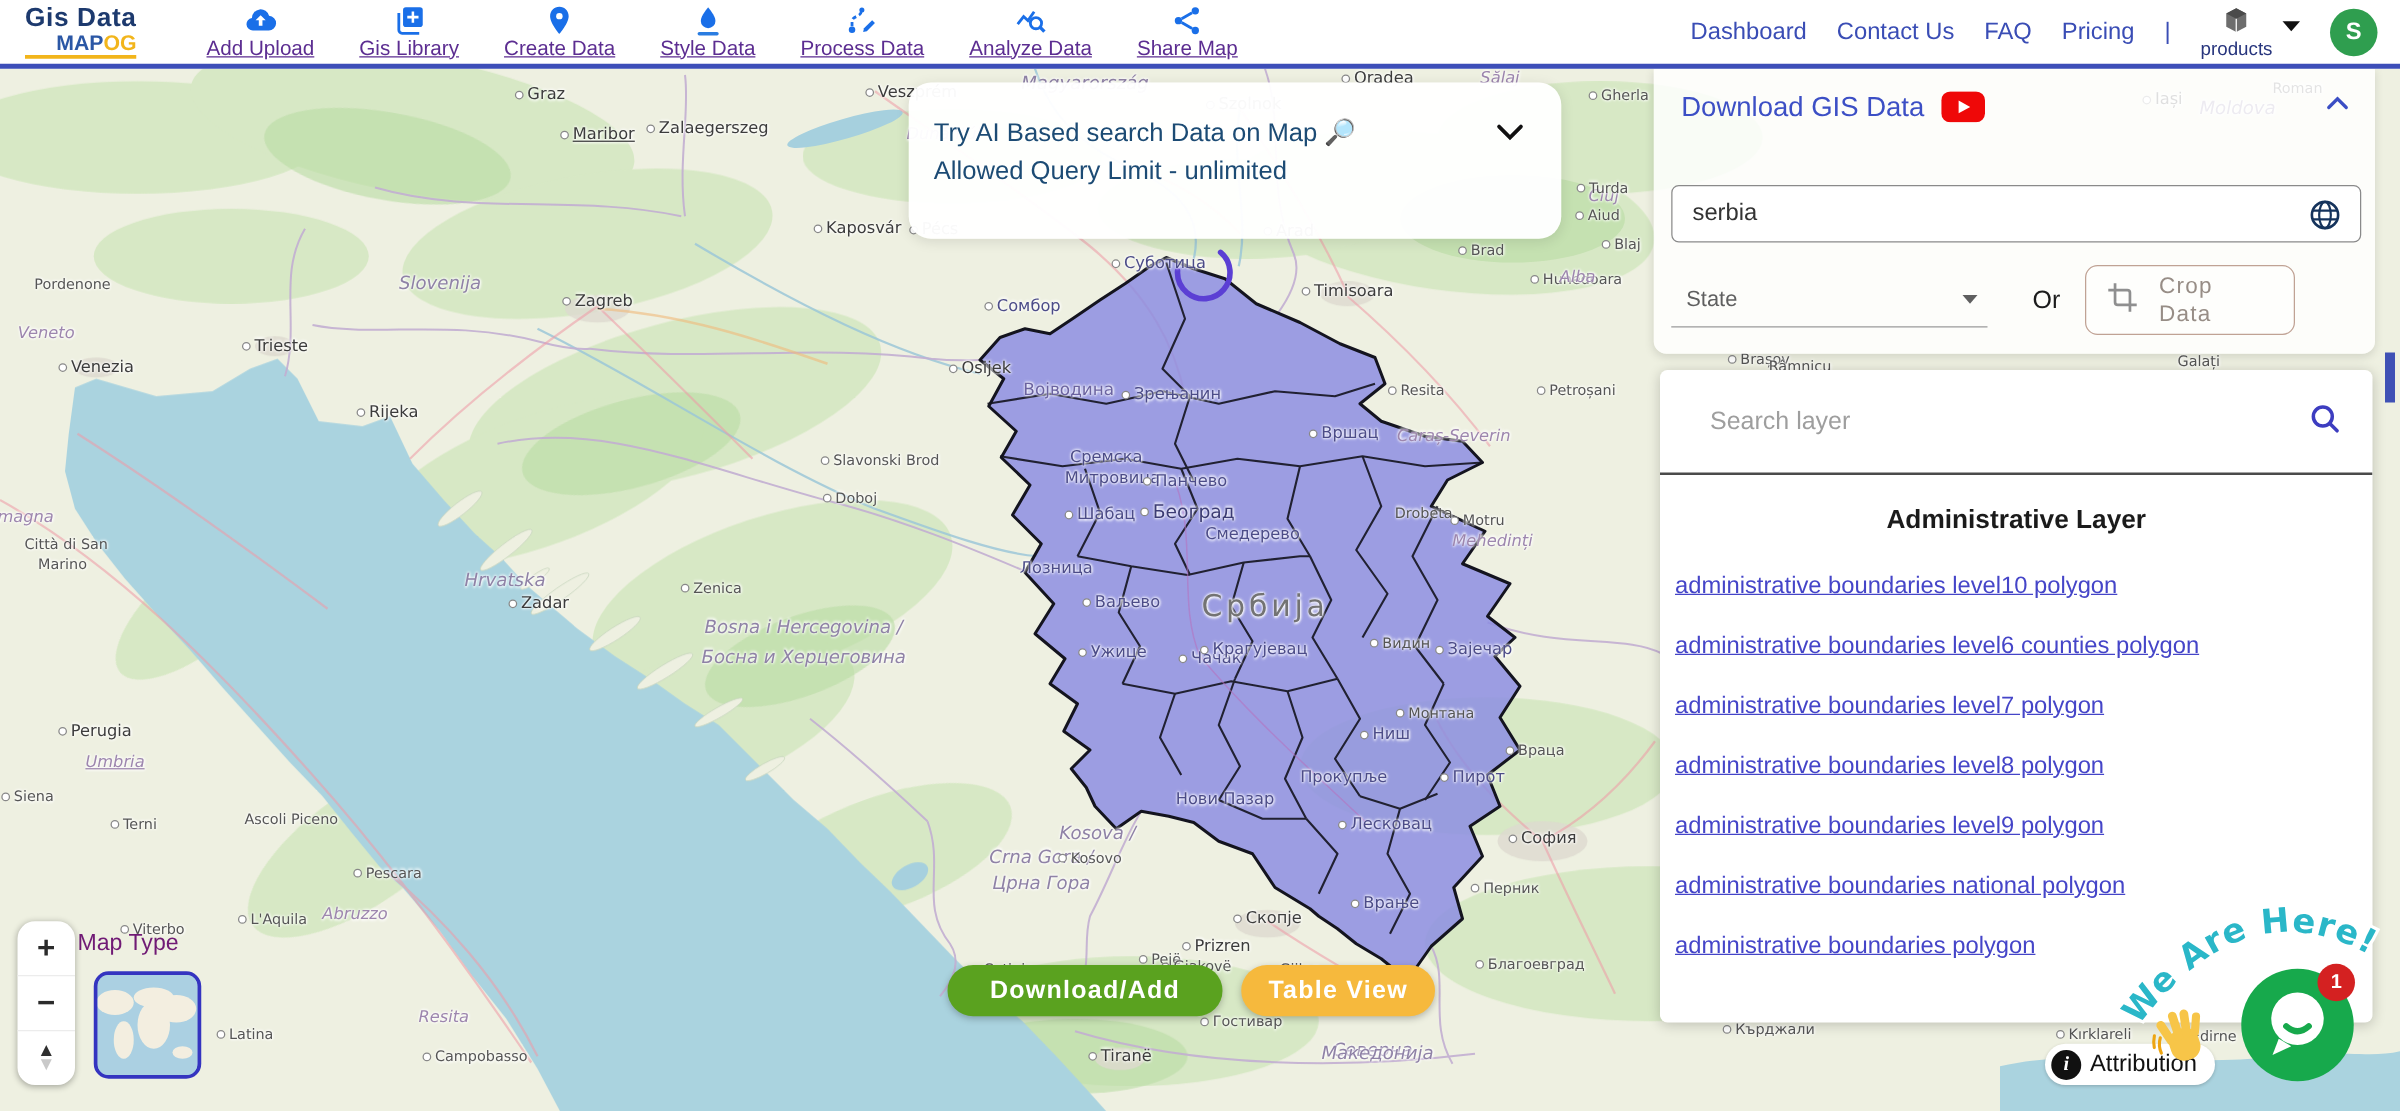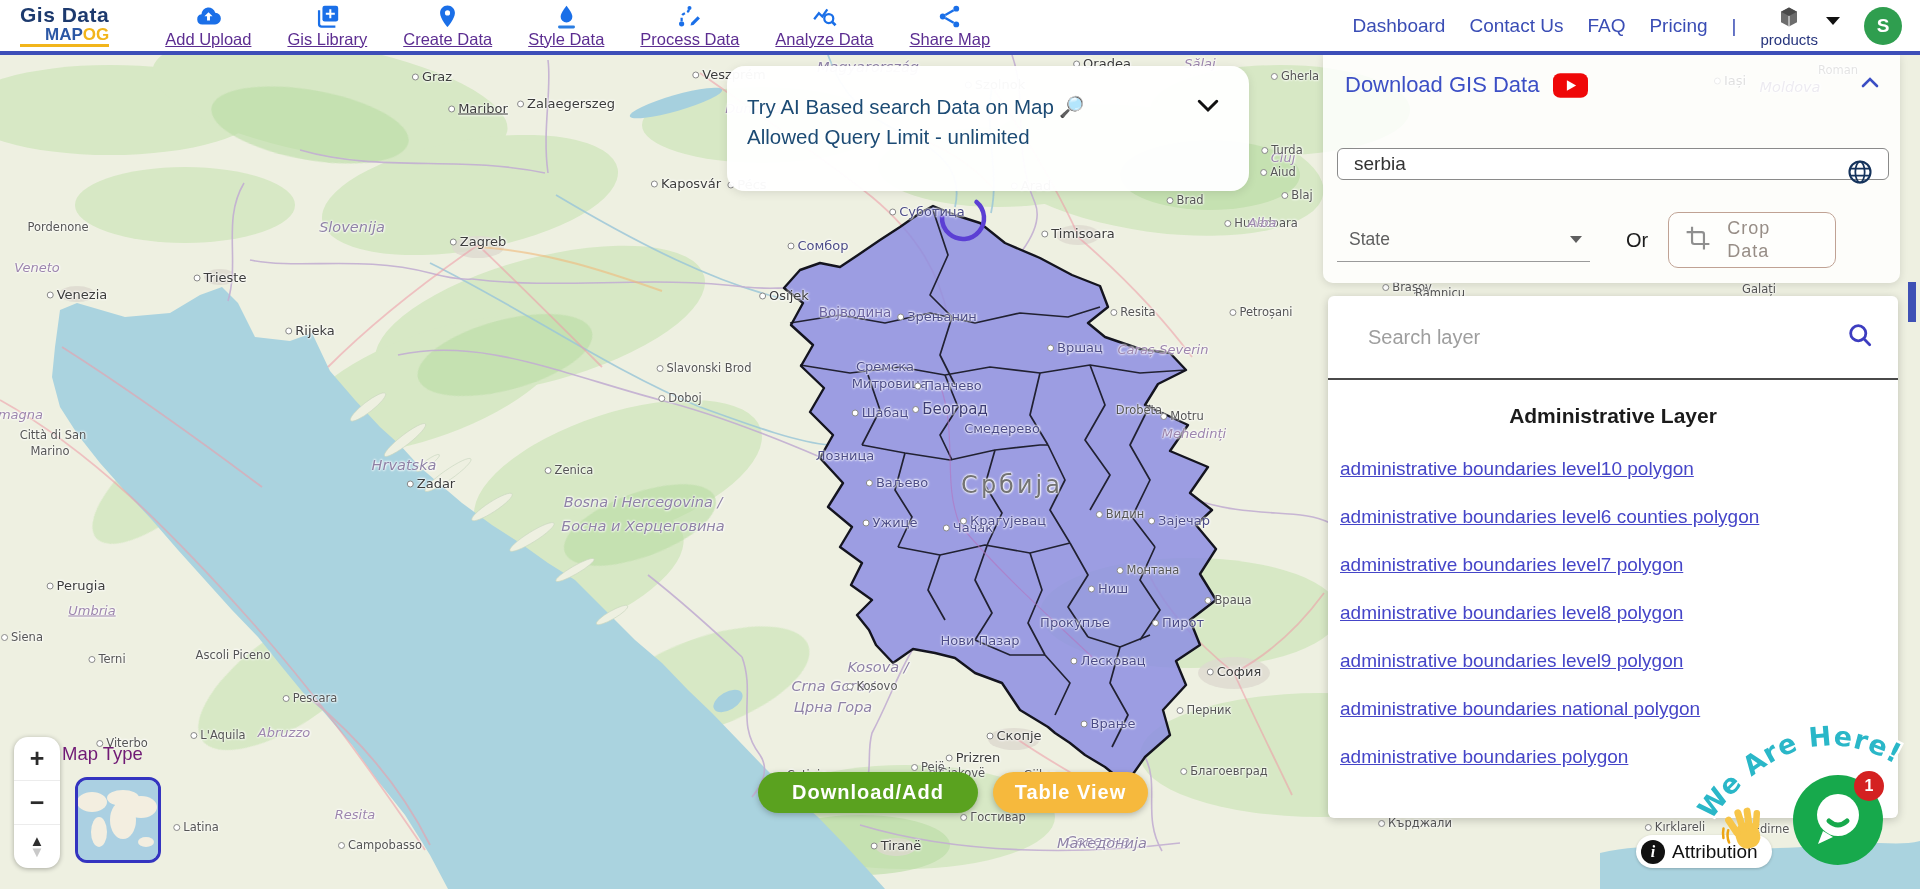--- a/index.html
+++ b/index.html
@@ -55,21 +55,21 @@
       border-radius:18px;z-index:4;box-shadow:0 2px 10px rgba(0,0,0,.1);padding:26px 0 0 20px}
   .ai-line{font-size:20.5px;color:#1c4b74;line-height:30px}
   .ai-chevron{position:absolute;right:26px;top:24px;cursor:pointer}
   
   .dl-card{position:absolute;left:1323px;top:0;width:577px;height:228px;background:rgba(255,255,255,.84);
       border-radius:0 0 10px 10px;z-index:4;box-shadow:0 2px 8px rgba(0,0,0,.12)}
   .dl-head{display:flex;align-items:center;margin:16px 18px 0 22px}
   .dl-title{font-size:22px;color:var(--accent-indigo)}
   .yt{margin-left:14px;cursor:pointer;display:flex}
   .dl-collapse{margin-left:auto;cursor:pointer}
-  .dl-input{position:absolute;left:14px;top:93px;width:552px;height:32px;border:1px solid #8a8a8a;border-radius:6px;
+  .dl-input{position:absolute;left:14px;top:93px;width:552px;height:46px;border:1px solid #8a8a8a;border-radius:6px;
       background:#fff;font-size:19px;color:#333;padding:0 48px 0 16px;font-family:inherit;outline:none}
   .globe{position:absolute;right:26px;top:103px;cursor:pointer}
   .state-row{position:absolute;left:14px;top:157px;width:556px;height:56px;display:flex;align-items:center}
   .state-sel{width:253px;border-bottom:1px solid #9a9a9a;height:44px;display:flex;align-items:center;
       justify-content:space-between;cursor:pointer;padding:0 8px 0 12px}
   .state-label{font-size:17.5px;color:#5f5f5f}
   .sel-arrow{width:0;height:0;border-left:6px solid transparent;border-right:6px solid transparent;border-top:7px solid #5f5f5f}
   .or{font-size:20px;color:#1c1c1c;margin:0 20px 0 36px;font-weight:500}
   .crop-btn{width:168px;height:56px;border:1px solid #c0a294;border-radius:10px;display:flex;align-items:center;
       gap:16px;padding-left:16px;cursor:pointer;color:#978d86;background:rgba(255,255,255,.35)}

